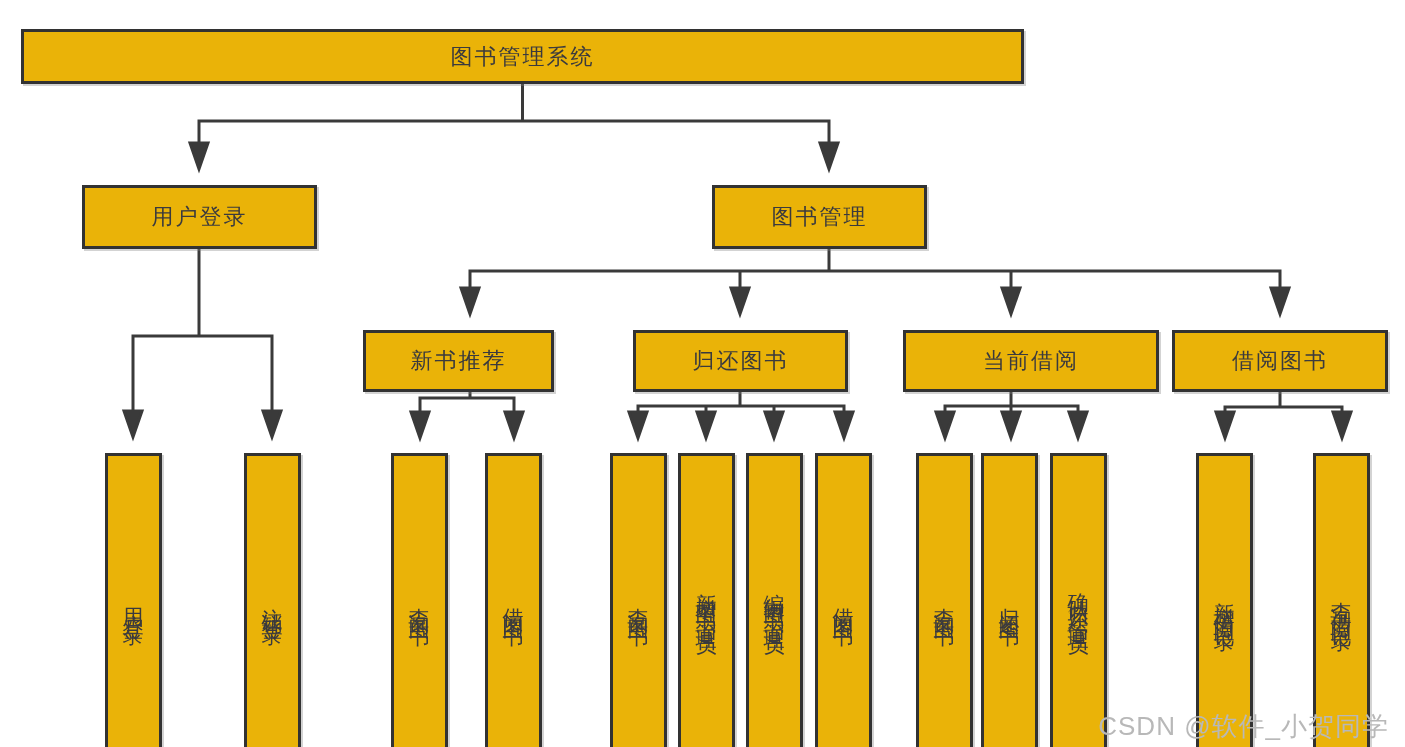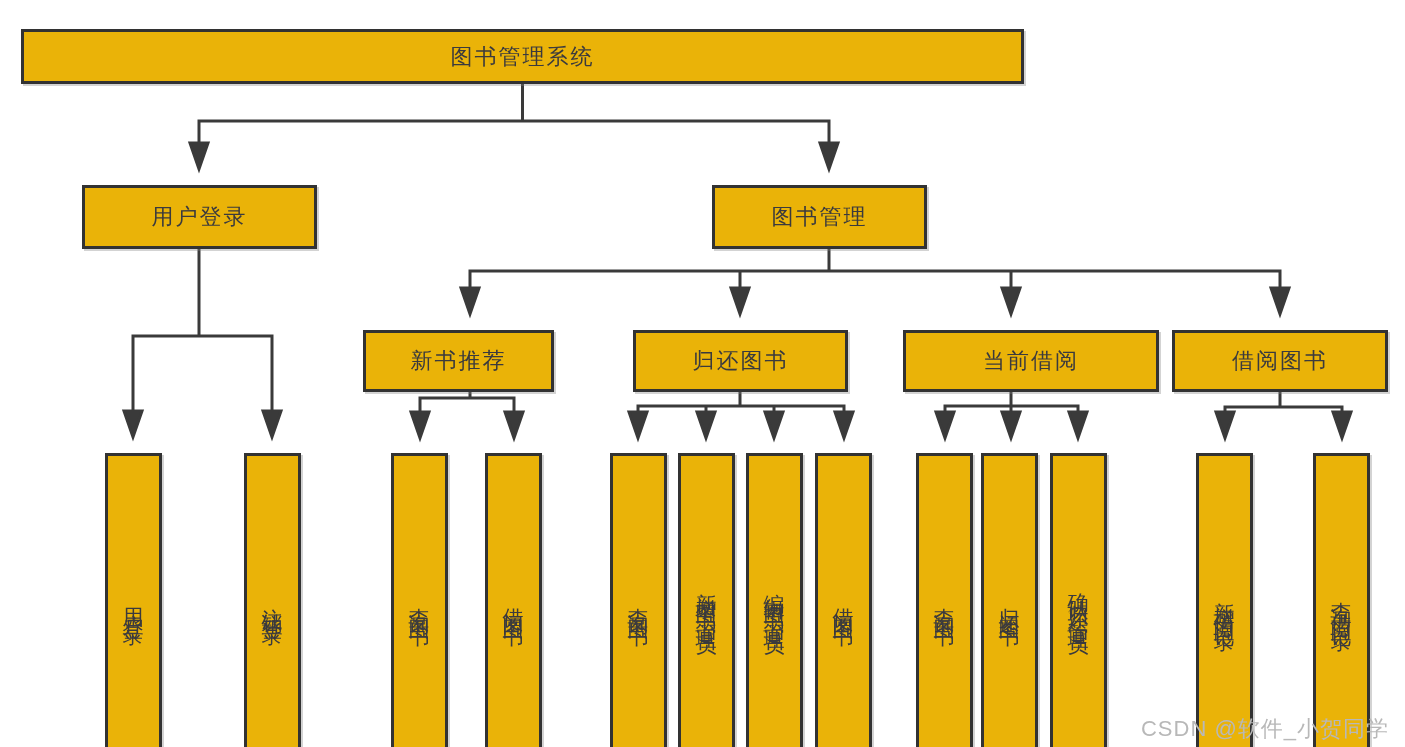--- a/index.html
+++ b/index.html
@@ -61,21 +61,21 @@
   .p8  { left: 815px; }
   .p9  { left: 916px; }
   .p10 { left: 981px; }
   .p11 { left: 1050px; }
   .p12 { left: 1196px; }
   .p13 { left: 1313px; }
   .watermark {
     position: absolute;
     right: 16px;
     bottom: 3px;
-    font-size: 22px;
+    font-size: 26px;
     letter-spacing: 1px;
     color: #b8b8b8;
     white-space: nowrap;
   }
 </style>
 </head>
 <body>
 
 <div class="canvas">
 

